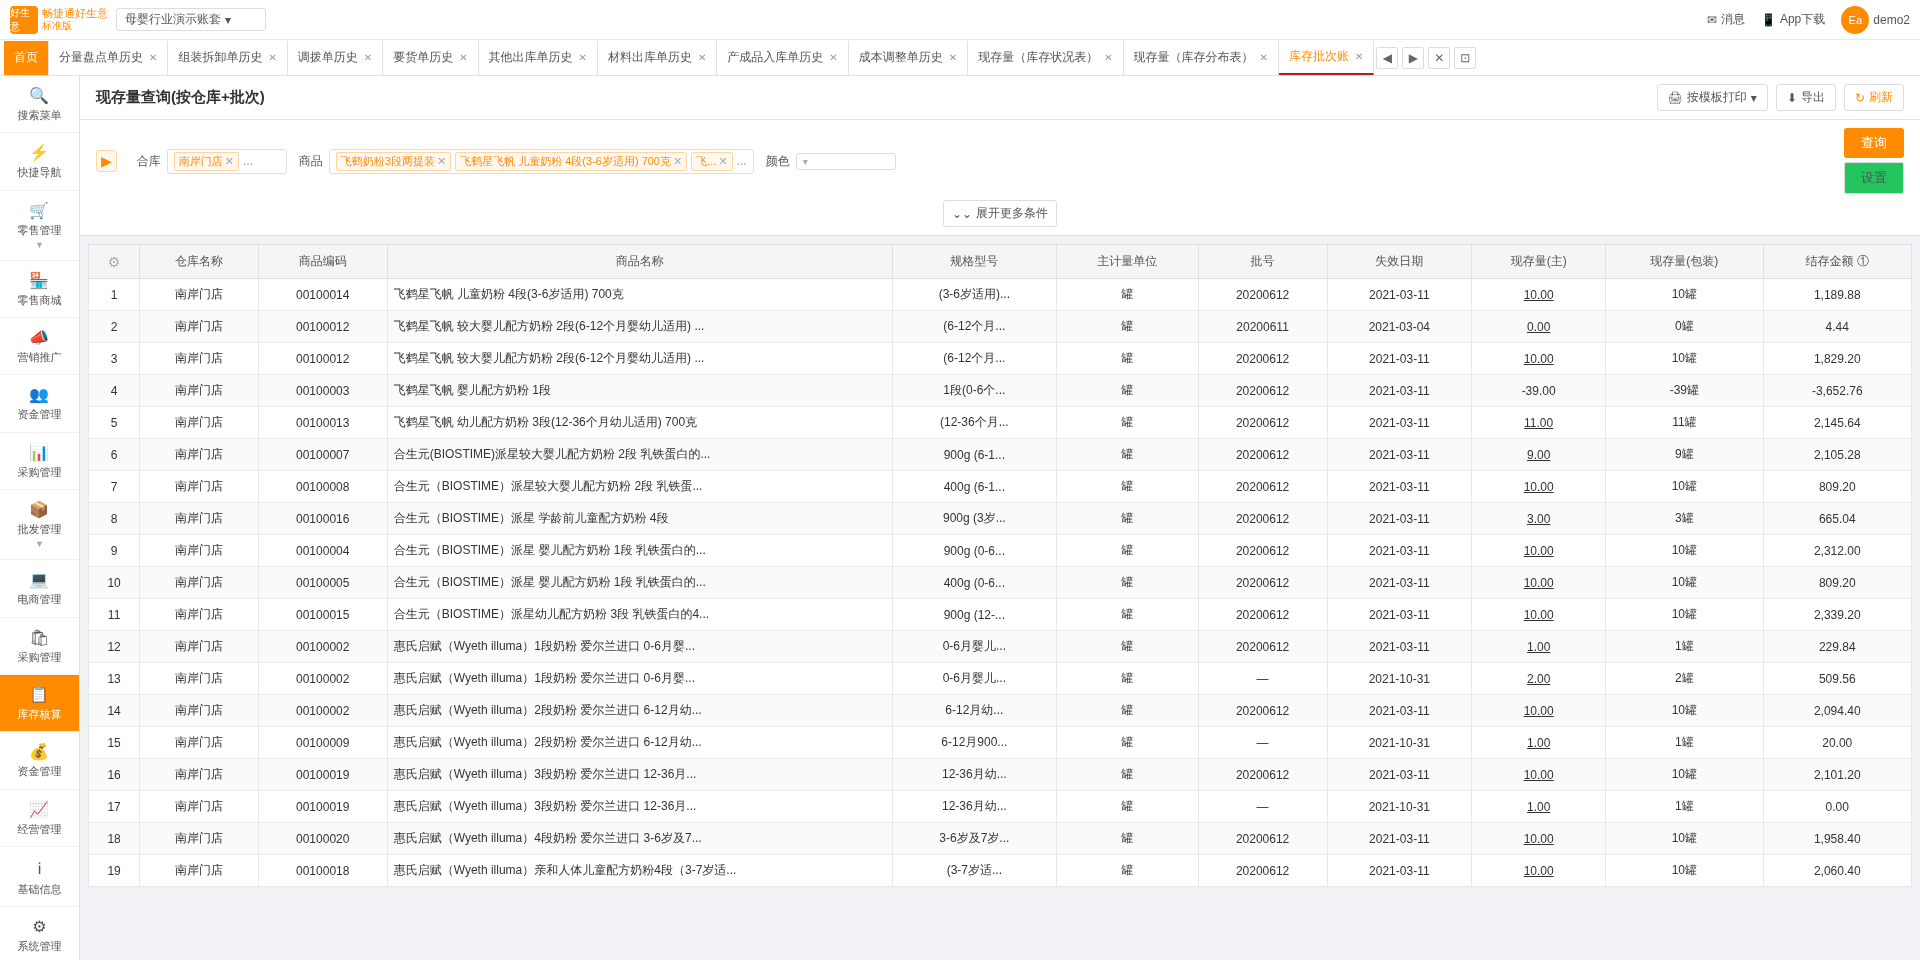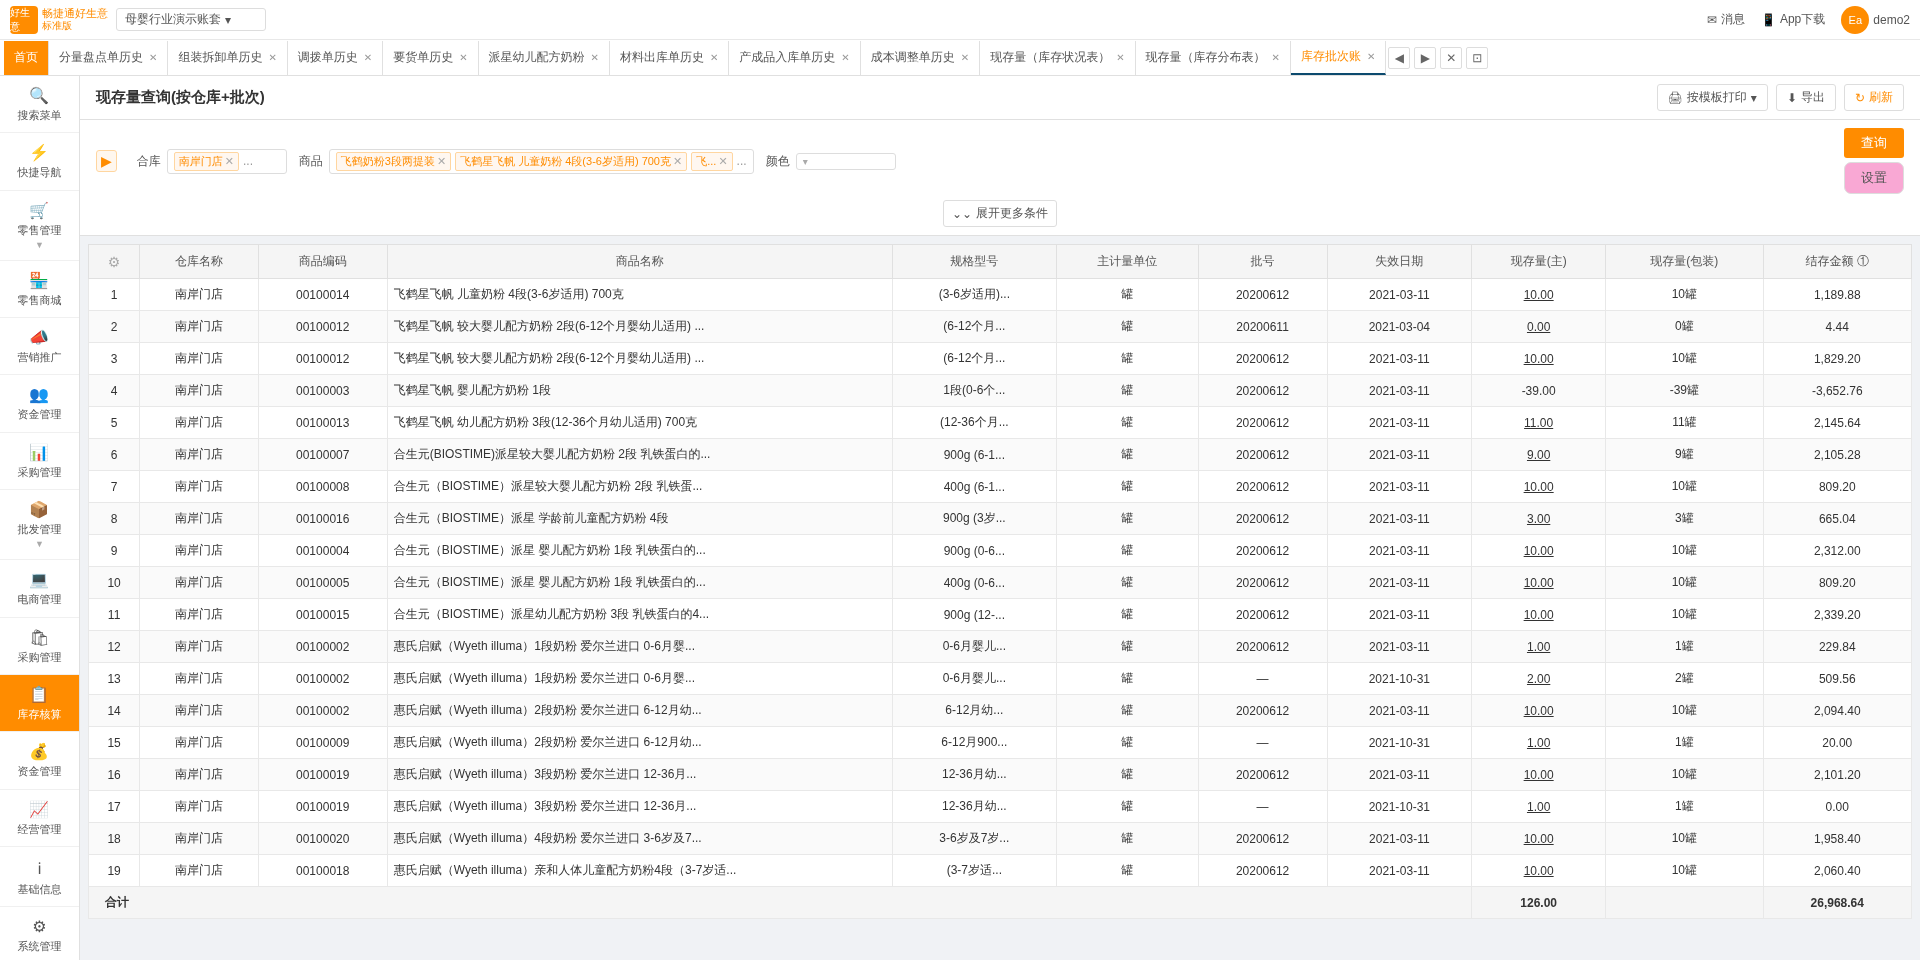--- a/index.html
+++ b/index.html
@@ -53,21 +53,21 @@
     .filter-label { color: #555; font-size: 12px; white-space: nowrap; }
     .filter-tag-container { display: flex; align-items: center; gap: 4px; border: 1px solid #ddd; border-radius: 3px; padding: 2px 6px; min-width: 120px; background: #fff; flex-wrap: wrap; }
     .filter-tag { display: flex; align-items: center; gap: 2px; background: #fff7f0; color: #ff8c00; border: 1px solid #ffd6a0; border-radius: 2px; padding: 1px 4px; font-size: 11px; }
     .filter-tag-close { cursor: pointer; color: #aaa; }
     .filter-dots { color: #999; cursor: pointer; }
     .expand-btn { display: flex; align-items: center; gap: 4px; color: #555; font-size: 12px; cursor: pointer; padding: 4px 8px; border: 1px solid #ddd; border-radius: 3px; }
     .filter-expand-row { display: flex; justify-content: center; margin-top: 6px; }
 
     
     .btn-search { background: #ff8c00; color: #fff; border: none; border-radius: 3px; padding: 6px 16px; cursor: pointer; font-size: 13px; }
-    .btn-settings { background: #f9a8d4; color: #555; border: 1px solid #ddd; border-radius: 7px; padding: 6px 16px; cursor: pointer; font-size: 13px; }
+    .btn-settings { background: #22c55e; color: #555; border: 1px solid #ddd; border-radius: 2px; padding: 6px 16px; cursor: pointer; font-size: 13px; }
     .search-settings-col { display: flex; flex-direction: column; gap: 4px; }
 
     
     .table-container { flex: 1; overflow: auto; padding: 8px; }
     .data-table { width: 100%; background: #fff; border-collapse: collapse; font-size: 12px; }
     .data-table th { background: #f5f5f5; padding: 8px 6px; text-align: center; border: 1px solid #e0e0e0; font-weight: normal; color: #555; white-space: nowrap; }
     .data-table td { padding: 7px 6px; text-align: center; border: 1px solid #e8e8e8; color: #333; white-space: nowrap; }
     .data-table tr:nth-child(even) td { background: #fafafa; }
     .neg-value { color: #f5222d; }
     .link-value { color: #1890ff; text-decoration: underline; cursor: pointer; }
@@ -129,21 +129,21 @@
   </div>
   <div class="tab-item">
     <span>调拨单历史</span>
     <span class="tab-close">✕</span>
   </div>
   <div class="tab-item">
     <span>要货单历史</span>
     <span class="tab-close">✕</span>
   </div>
   <div class="tab-item">
-    <span>派星幼儿配方奶粉</span>
+    <span>其他出库单历史</span>
     <span class="tab-close">✕</span>
   </div>
   <div class="tab-item">
     <span>材料出库单历史</span>
     <span class="tab-close">✕</span>
   </div>
   <div class="tab-item">
     <span>产成品入库单历史</span>
     <span class="tab-close">✕</span>
   </div>
@@ -152,21 +152,21 @@
     <span class="tab-close">✕</span>
   </div>
   <div class="tab-item">
     <span>现存量（库存状况表）</span>
     <span class="tab-close">✕</span>
   </div>
   <div class="tab-item">
     <span>现存量（库存分布表）</span>
     <span class="tab-close">✕</span>
   </div>
-  <div class="tab-item active" style="color:#ff8c00;border-bottom:2px solid #0c4a6e;">
+  <div class="tab-item active" style="color:#ff8c00;border-bottom:2px solid #b91c1c;">
     <span>库存批次账</span>
     <span class="tab-close">✕</span>
   </div>
   <div class="tab-nav-btn">◀</div>
   <div class="tab-nav-btn">▶</div>
   <div class="tab-nav-btn">✕</div>
   <div class="tab-nav-btn">⊡</div>
 </div>
 
 <div class="main-layout">
@@ -574,23 +574,17 @@
     <td>00100018</td>
     <td style="text-align:left;max-width:260px;overflow:hidden;text-overflow:ellipsis;">惠氏启赋（Wyeth illuma）亲和人体儿童配方奶粉4段（3-7岁适...</td>
     <td>(3-7岁适...</td>
     <td>罐</td>
     <td>20200612</td>
     <td>2021-03-11</td>
     <td class="link-value">10.00</td>
     <td class="">10罐</td>
     <td class="">2,060.40</td>
   </tr>
-            <tr class="footer-row">
-  <td colspan="8" style="text-align:left;padding-left:16px;">合计</td>
-  <td>126.00</td>
-  <td></td>
-  <td>26,968.64</td>
-</tr>
           </tbody>
       </table>
     </div>
   </div>
 </div>
 
 </body></html>

